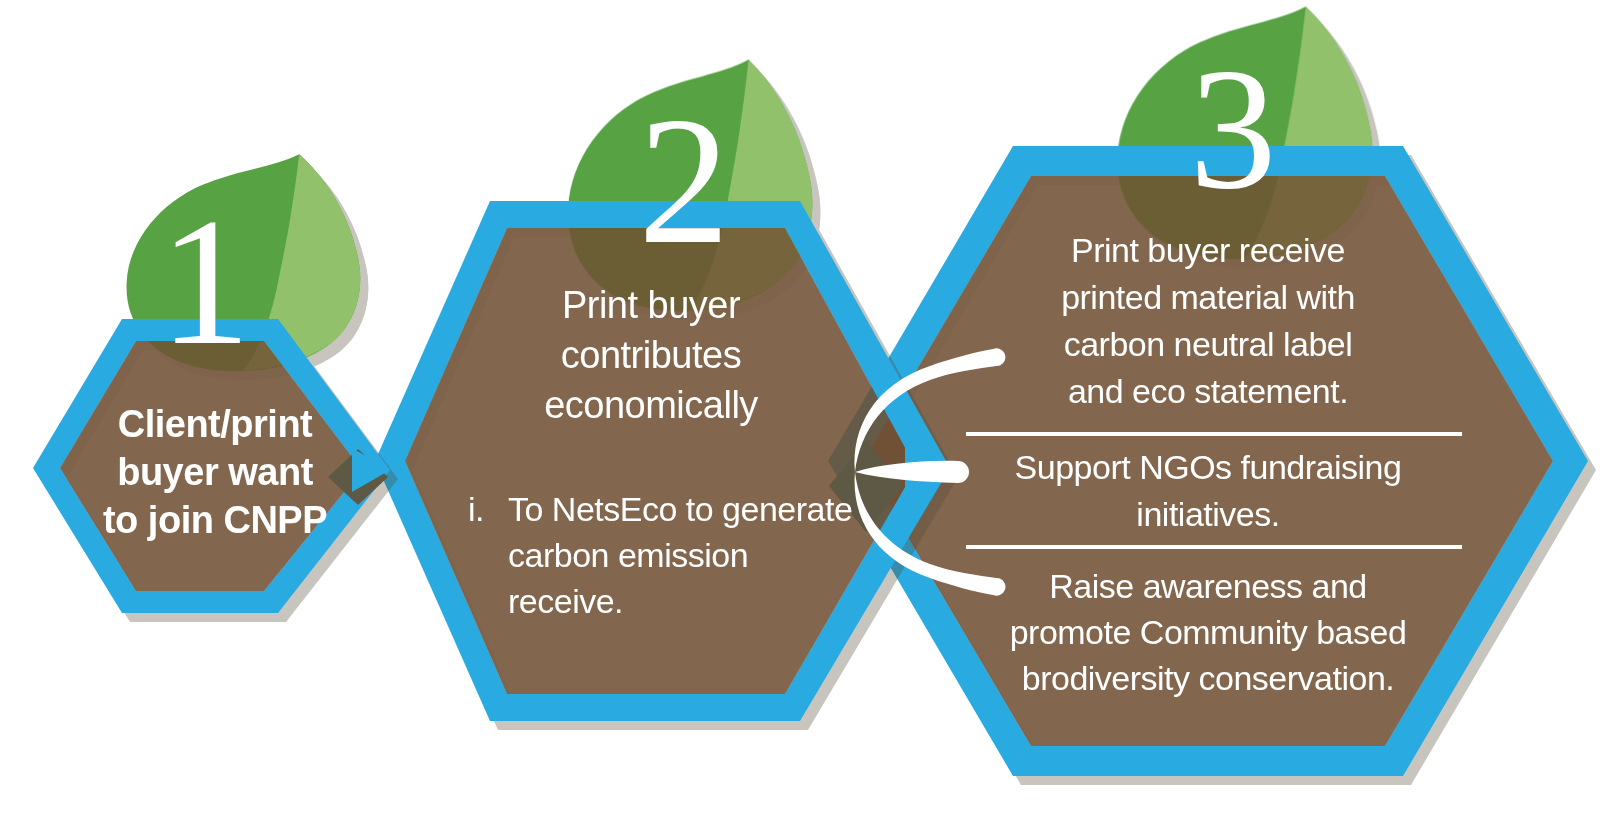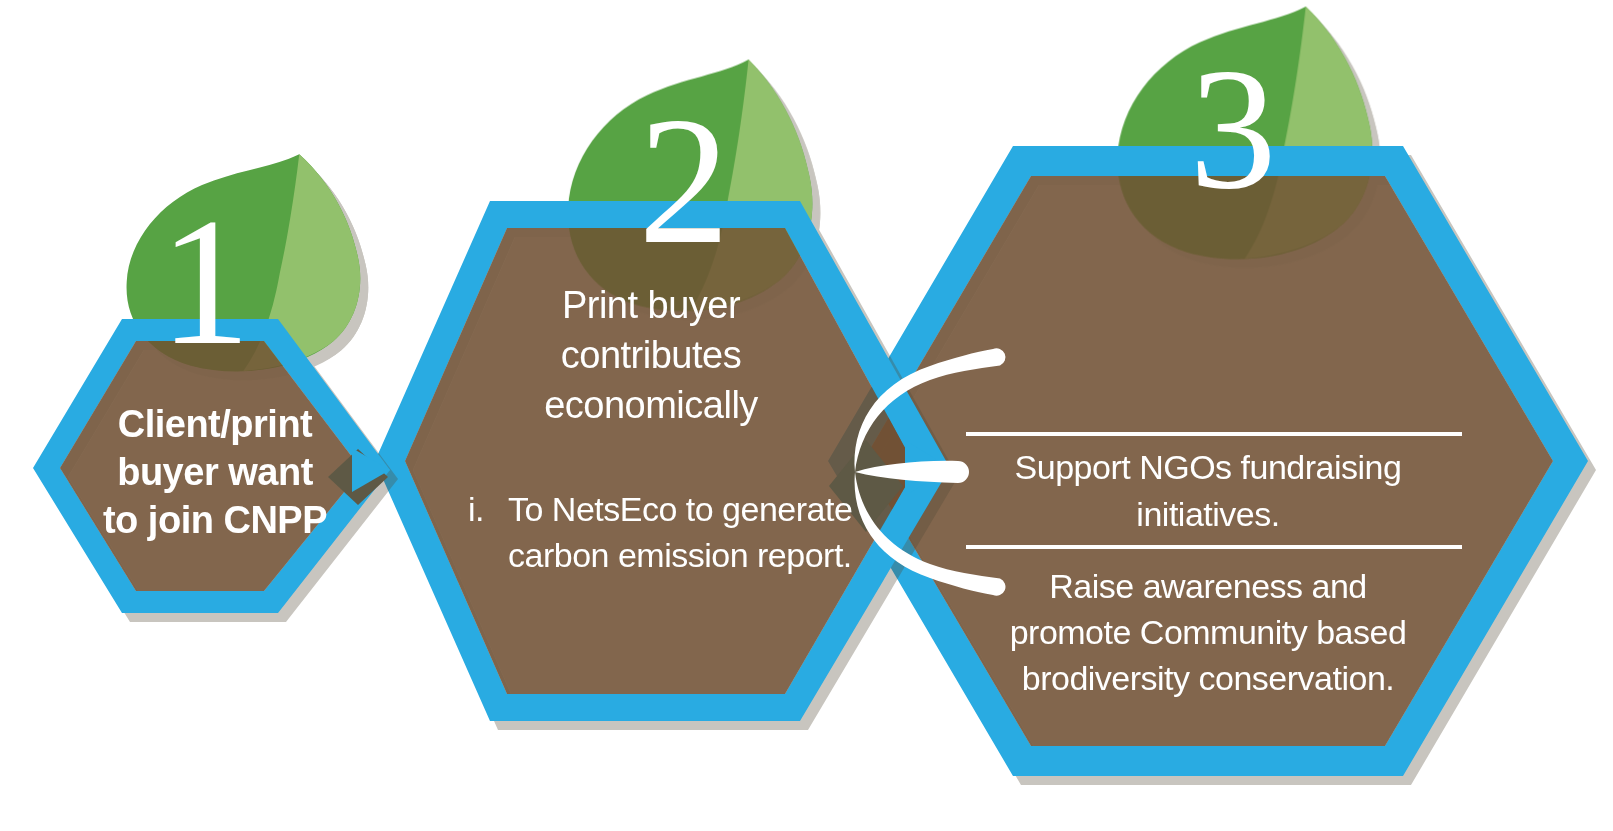--- a/index.html
+++ b/index.html
@@ -93,23 +93,27 @@
 to join CNPP</div>
 
   <div class="txt t2title center">Print buyer
 contributes
 economically</div>
 
   <div class="txt t2list">
     <div class="li">
       <span class="marker">i.</span>
       <span class="body">To NetsEco to generate
-carbon emission report.</span>
+carbon emission receive.</span>
     </div>
   </div>
 
+  <div class="txt t3b1 center">Print buyer receive
+printed material with
+carbon neutral label
+and eco statement.</div>
   <div class="txt t3b2 center">Support NGOs fundraising
 initiatives.</div>
   <div class="txt t3b3 center">Raise awareness and
 promote Community based
 brodiversity conservation.</div>
 
 </div>
 
 </body></html>

